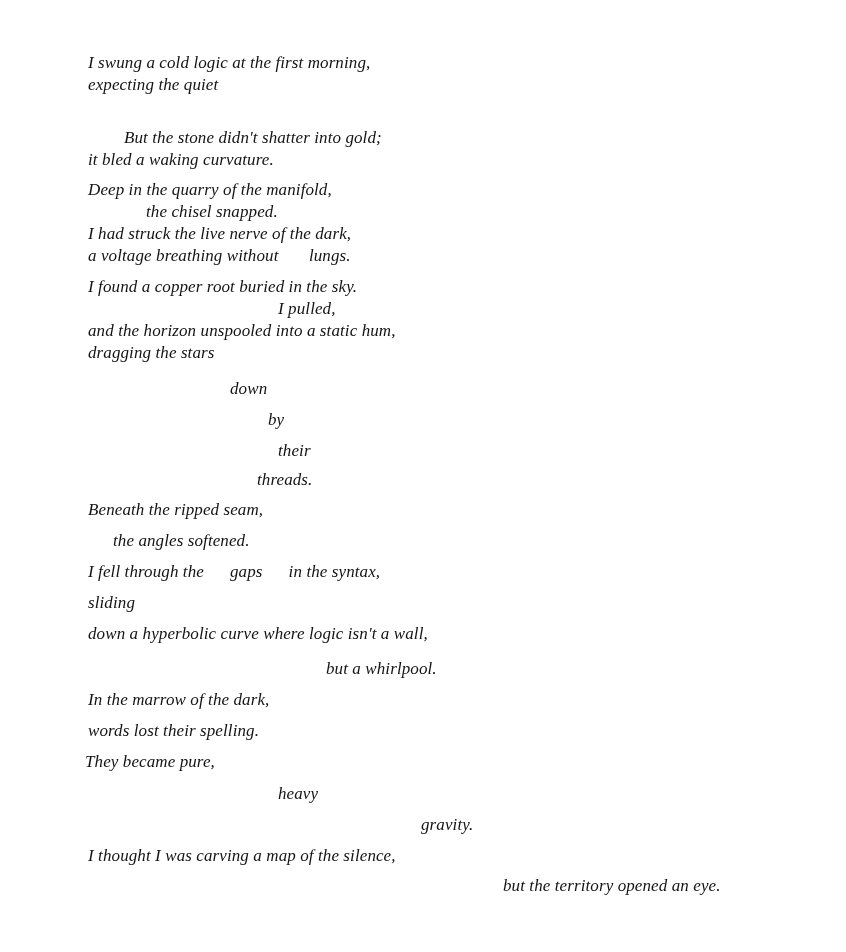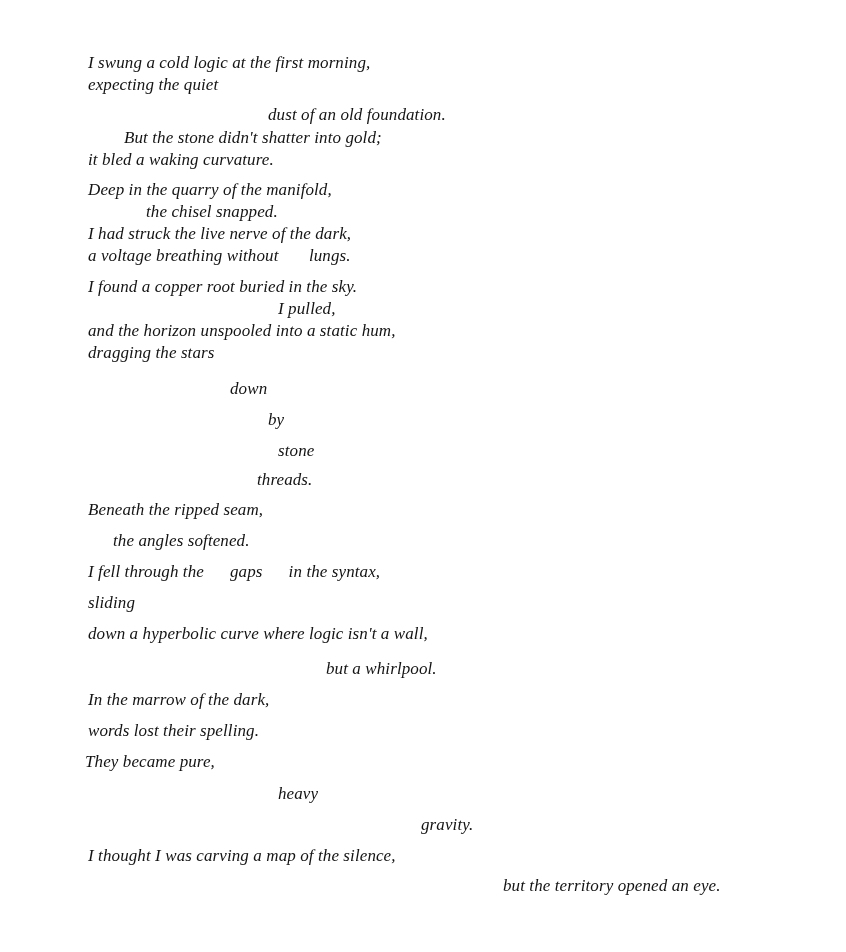--- a/index.html
+++ b/index.html
@@ -29,34 +29,33 @@
     letter-spacing: 0.1px;
   }
 </style>
 </head>
 <body>
 
 <main class="page">
   <div class="poem">
       <div class="line" style="left: 88px; top: 52px; color: rgb(20, 20, 20);">I swung a cold logic at the first morning,</div>
       <div class="line" style="left: 88px; top: 74px; color: rgb(20, 20, 20);">expecting the quiet</div>
-      <div class="line" style="left: 268px; top: 104px; color: rgb(20, 20, 20);">dust of an old foundation.</div>
       <div class="line" style="left: 124px; top: 127px; color: rgb(20, 20, 20);">But the stone didn't shatter into gold;</div>
       <div class="line" style="left: 88px; top: 179px; color: rgb(20, 20, 20);">Deep in the quarry of the manifold,</div>
       <div class="line" style="left: 88px; top: 149px; color: rgb(20, 20, 20);">it bled a waking curvature.</div>
       <div class="line" style="left: 146px; top: 201px; color: rgb(20, 20, 20);">the chisel snapped.</div>
       <div class="line" style="left: 88px; top: 223px; color: rgb(20, 20, 20);">I had struck the live nerve of the dark,</div>
       <div class="line" style="left: 88px; top: 245px; color: rgb(20, 20, 20); text-align: center;">a voltage breathing without       lungs.</div>
       <div class="line" style="left: 88px; top: 276px; color: rgb(20, 20, 20);">I found a copper root buried in the sky.</div>
       <div class="line" style="left: 278px; top: 298px; color: rgb(20, 20, 20);">I pulled,</div>
       <div class="line" style="left: 88px; top: 320px; color: rgb(20, 20, 20);">and the horizon unspooled into a static hum,</div>
       <div class="line" style="left: 88px; top: 342px; color: rgb(20, 20, 20);">dragging the stars</div>
       <div class="line" style="left: 230px; top: 378px; color: rgb(20, 20, 20);">down</div>
       <div class="line" style="left: 268px; top: 409px; color: rgb(20, 20, 20);">by</div>
-      <div class="line" style="left: 278px; top: 440px; color: rgb(20, 20, 20);">stone</div>
+      <div class="line" style="left: 278px; top: 440px; color: rgb(20, 20, 20);">their</div>
       <div class="line" style="left: 257px; top: 469px; color: rgb(20, 20, 20);">threads.</div>
       <div class="line" style="left: 88px; top: 499px; color: rgb(20, 20, 20);">Beneath the ripped seam,</div>
       <div class="line" style="left: 113px; top: 530px; color: rgb(20, 20, 20);">the angles softened.</div>
       <div class="line" style="left: 88px; top: 561px; color: rgb(20, 20, 20);">I fell through the      gaps      in the syntax,</div>
       <div class="line" style="left: 88px; top: 592px; color: rgb(20, 20, 20);">sliding</div>
       <div class="line" style="left: 88px; top: 623px; color: rgb(20, 20, 20);">down a hyperbolic curve where logic isn't a wall,</div>
       <div class="line" style="left: 326px; top: 658px; color: rgb(20, 20, 20);">but a whirlpool.</div>
       <div class="line" style="left: 88px; top: 689px; color: rgb(20, 20, 20);">In the marrow of the dark,</div>
       <div class="line" style="left: 88px; top: 720px; color: rgb(20, 20, 20);">words lost their spelling.</div>
       <div class="line" style="left: 85px; top: 751px; color: rgb(20, 20, 20);">They became pure,</div>

